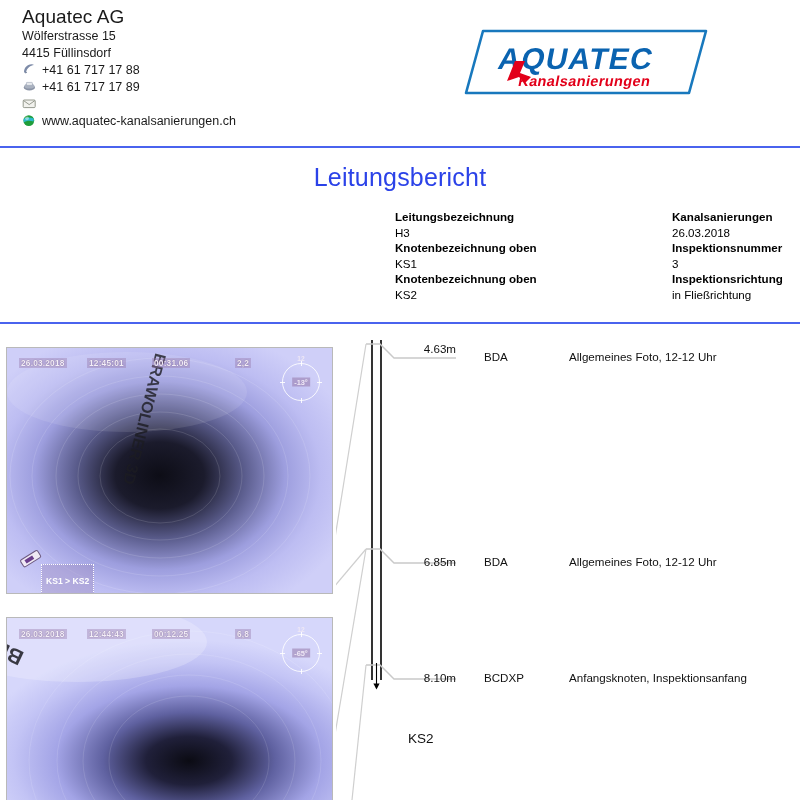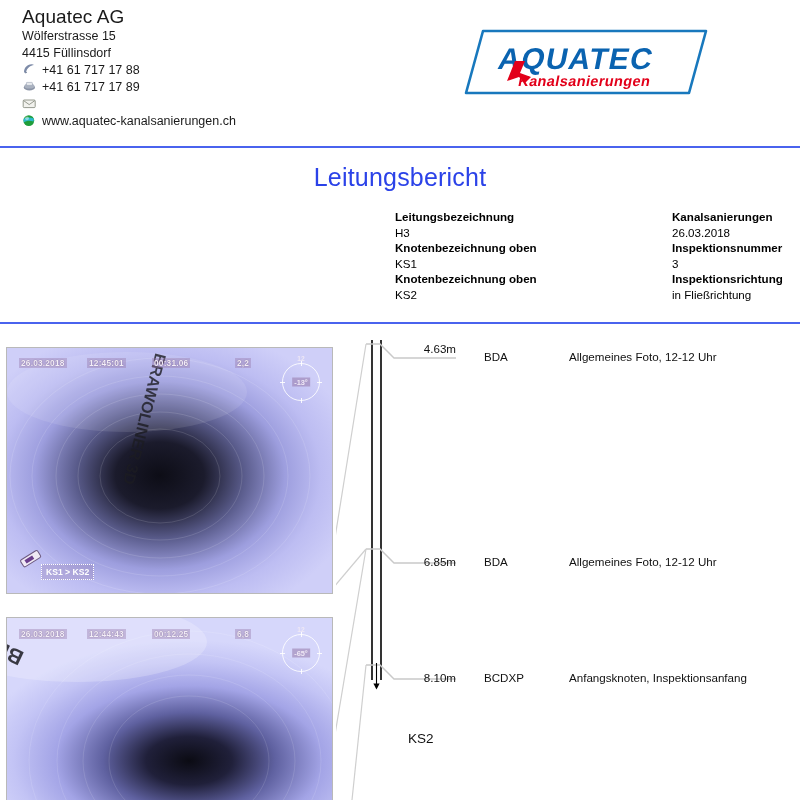--- a/index.html
+++ b/index.html
@@ -48,21 +48,21 @@
 
   
   .photo{position:absolute;border:1px solid #b9b9b9;background:#cfd4f0;overflow:hidden;}
   .photo.p1{left:6px;top:347px;width:325px;height:245px;}
   .photo.p2{left:6px;top:617px;width:325px;height:183px;border-bottom:none;}
   .pipeimg{position:absolute;inset:0;overflow:hidden;}
   .ovl{position:absolute;font-family:"Liberation Sans",sans-serif;font-weight:bold;
        color:#f3eef7;background:rgba(150,120,170,.40);padding:0 2px;font-size:8.3px;
        letter-spacing:.2px;white-space:nowrap;text-shadow:0 0 1px rgba(90,60,110,.8);}
   .ksbox{position:absolute;font-size:8.6px;font-weight:bold;color:#fff;
-         background:rgba(150,130,180,.35);border:1px dotted #fff;padding:2px 4px;white-space:nowrap;}
+         background:rgba(150,130,180,.35);border:1px dotted #fff;padding:11px 4px;white-space:nowrap;}
   .compass{position:absolute;width:36px;height:36px;border:1px solid rgba(255,255,255,.85);
            border-radius:50%;}
   .compass .tick{position:absolute;background:rgba(255,255,255,.9);}
   .compass .deg{position:absolute;left:50%;top:50%;transform:translate(-50%,-50%);
                 font-size:7.4px;font-weight:bold;color:#efe8f5;background:rgba(150,120,170,.55);
                 padding:0 2px;white-space:nowrap;}
   .compass .north{position:absolute;left:50%;top:-9px;transform:translateX(-50%);
                   font-size:6.6px;color:#efe8f5;font-weight:bold;}
   .caption{position:absolute;left:6px;font-size:11.6px;color:#111;}
   .caption.cap1{top:625px;}

